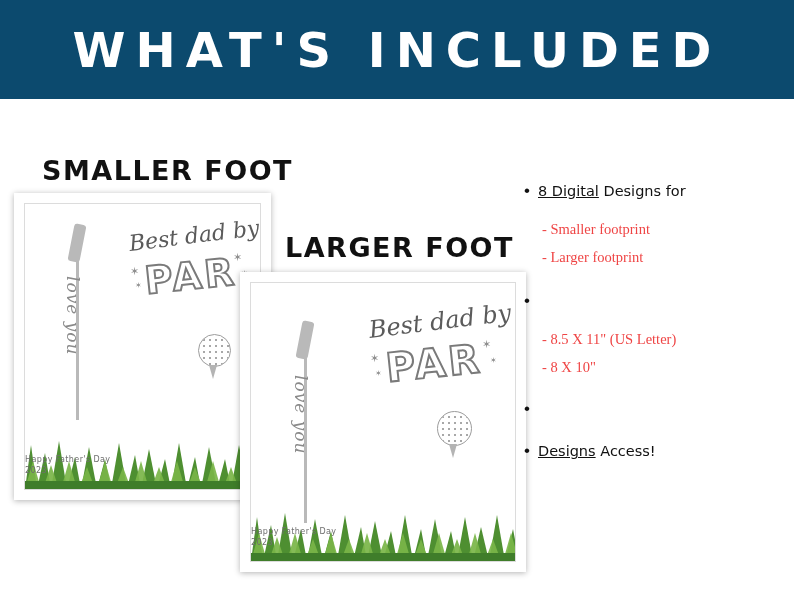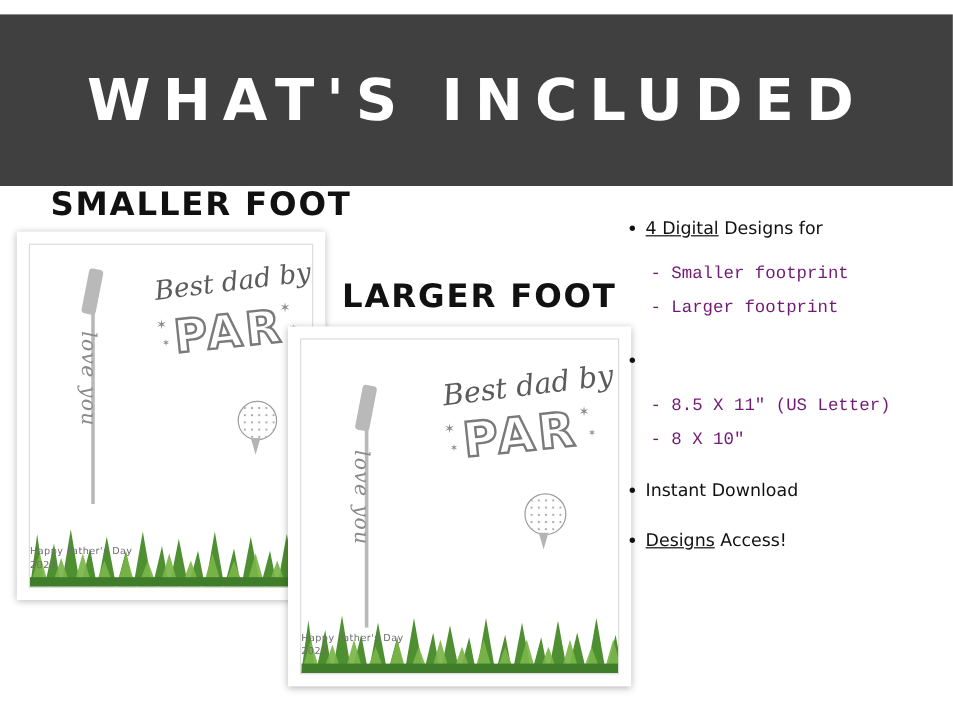--- a/index.html
+++ b/index.html
@@ -12,24 +12,24 @@
     height: 596px;
     position: relative;
     overflow: hidden;
     font-family: "Liberation Sans", sans-serif;
   }
 
   
   #header-banner {
     position: absolute;
     left: 0;
-    top: 12px;
+    top: 0;
     width: 794px;
-    height: 143px;
-    background: #404040;
+    height: 99px;
+    background: #0c4a6e;
     display: flex;
     align-items: center;
     justify-content: center;
   }
   #header-title {
     color: #ffffff;
     font-family: "DejaVu Sans", sans-serif;
     font-size: 48px;
     font-weight: bold;
     letter-spacing: 10px;
@@ -190,24 +190,24 @@
     line-height: 22px;
     color: #111;
   }
   .feature-text {
     font-family: "DejaVu Sans", sans-serif;
     font-size: 14.5px;
     line-height: 22px;
     color: #111111;
   }
   .feature-sub {
-    font-family: Liberation Mono, monospace;
+    font-family: Liberation Serif, serif;
     font-size: 14.5px;
     line-height: 22px;
-    color: #701a75;
+    color: #ef4444;
     margin: 0 0 6px 18px;
   }
   .underline { text-decoration: underline; }
 </style>
 </head>
 <body>
 
 <div id="header-banner">
   <div id="header-title">WHAT'S INCLUDED</div>
 </div>
@@ -350,37 +350,34 @@
       <div>2023</div>
     </div>
   </div>
 </div>
 
 <div id="features-list">
 
   <div class="feature-row">
     <div class="feature-bullet">•</div>
     <div class="feature-text">
-      <span class="underline"> 4 Digital</span><span> Designs for</span>
+      <span class="underline"> 8 Digital</span><span> Designs for</span>
     </div>
   </div>
   <div class="feature-sub">- Smaller footprint</div>
   <div class="feature-sub" style="margin-bottom:22px;">- Larger footprint</div>
 
   <div class="feature-row">
     <div class="feature-bullet">•</div>
   </div>
   <div class="feature-sub">- 8.5 X 11" (US Letter)</div>
   <div class="feature-sub" style="margin-bottom:20px;">- 8 X 10"</div>
 
   <div class="feature-row" style="margin-bottom:20px;">
     <div class="feature-bullet">•</div>
-    <div class="feature-text">
-      <span>Instant Download</span><span></span>
-    </div>
   </div>
 
   <div class="feature-row">
     <div class="feature-bullet">•</div>
     <div class="feature-text">
       <span class="underline">Designs</span><span> Access!</span>
     </div>
   </div>
 
 </div>

